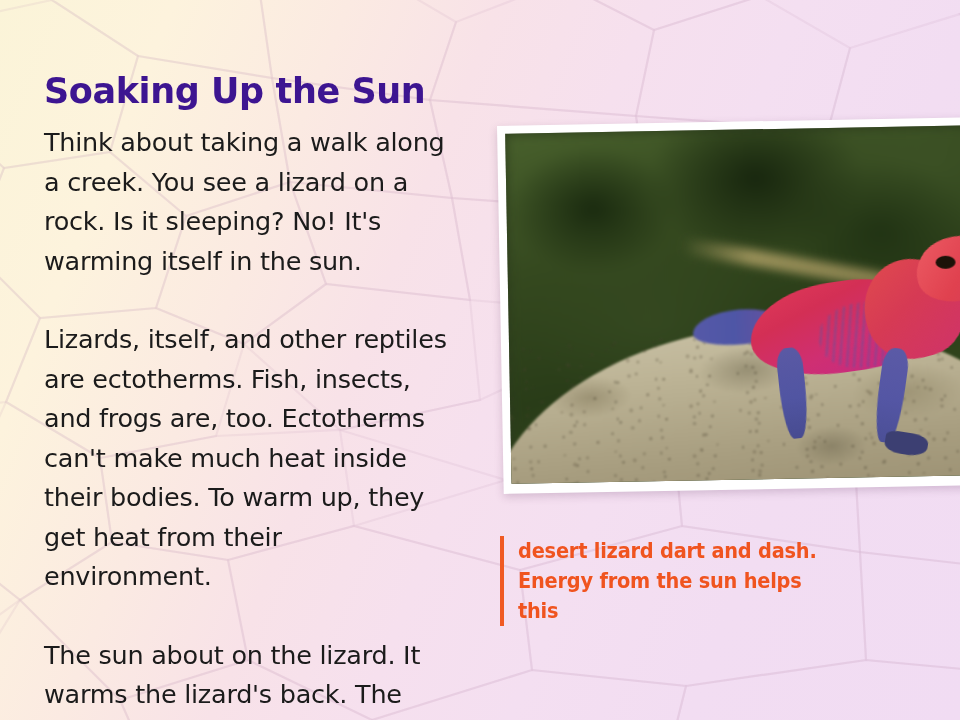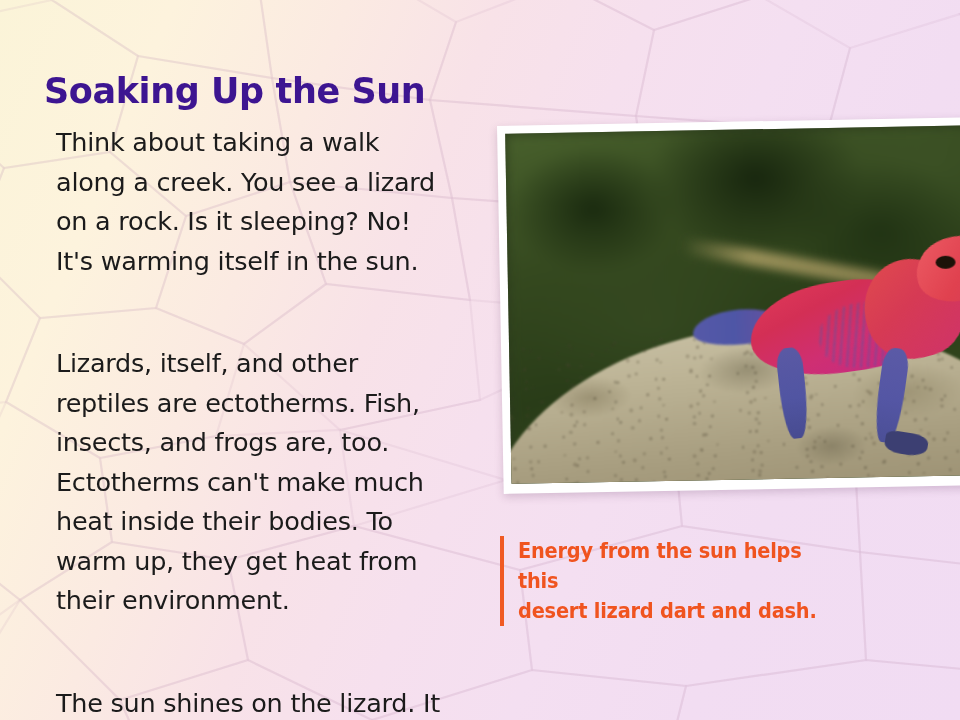--- a/index.html
+++ b/index.html
@@ -56,21 +56,21 @@
     line-height: 1.12;
     margin: 0 0 12px 0;
     white-space: nowrap;
   }
 
   .body-par {
     font-family: "DejaVu Sans", "Liberation Sans", sans-serif;
     font-size: 25.5px;
     line-height: 39.5px;
     color: #1b1b1b;
-    margin: 12px;
+    margin: 0;
     letter-spacing: -0.25px;
   }
   .par-gap { height: 39px; }
 
   
   #photo-frame {
     position: absolute;
     left: 497px;
     top: 126px;
     width: 495px;
@@ -289,21 +289,21 @@
       </g>
     </svg>
   </div>
 
   <div id="left-col">
     <h1 id="page-title">Soaking Up the Sun</h1>
     <p class="body-par">Think about taking a walk along a creek. You see a lizard on a rock. Is it sleeping? No! It's warming itself in the sun.</p>
     <div class="par-gap"></div>
     <p class="body-par">Lizards, itself, and other reptiles are ectotherms. Fish, insects, and frogs are, too. Ectotherms can't make much heat inside their bodies. To warm up, they get heat from their environment.</p>
     <div class="par-gap"></div>
-    <p class="body-par">The sun shines on the lizard. It itself the lizard's back. The</p>
+    <p class="body-par">The sun about on the lizard. It warms the lizard's back. The</p>
   </div>
 
   <div id="photo-frame">
     <div id="photo-inner">
       <div id="foliage"></div>
       <div id="stalk"></div>
       <div id="rock">
         <div id="rock-speckle"></div>
       </div>
       <div id="lizard">
@@ -316,18 +316,18 @@
         <div class="lz" id="lz-foot"></div>
         <div class="lz" id="lz-head"></div>
         <div class="lz" id="lz-eye"></div>
       </div>
     </div>
   </div>
 
   <div id="caption">
     <div id="caption-rule"></div>
     <div id="caption-text">
+      <div>desert lizard dart and dash.</div>
       <div>Energy from the sun helps this</div>
-      <div>desert lizard dart and dash.</div>
     </div>
   </div>
 
 </div>
 
 </body></html>

